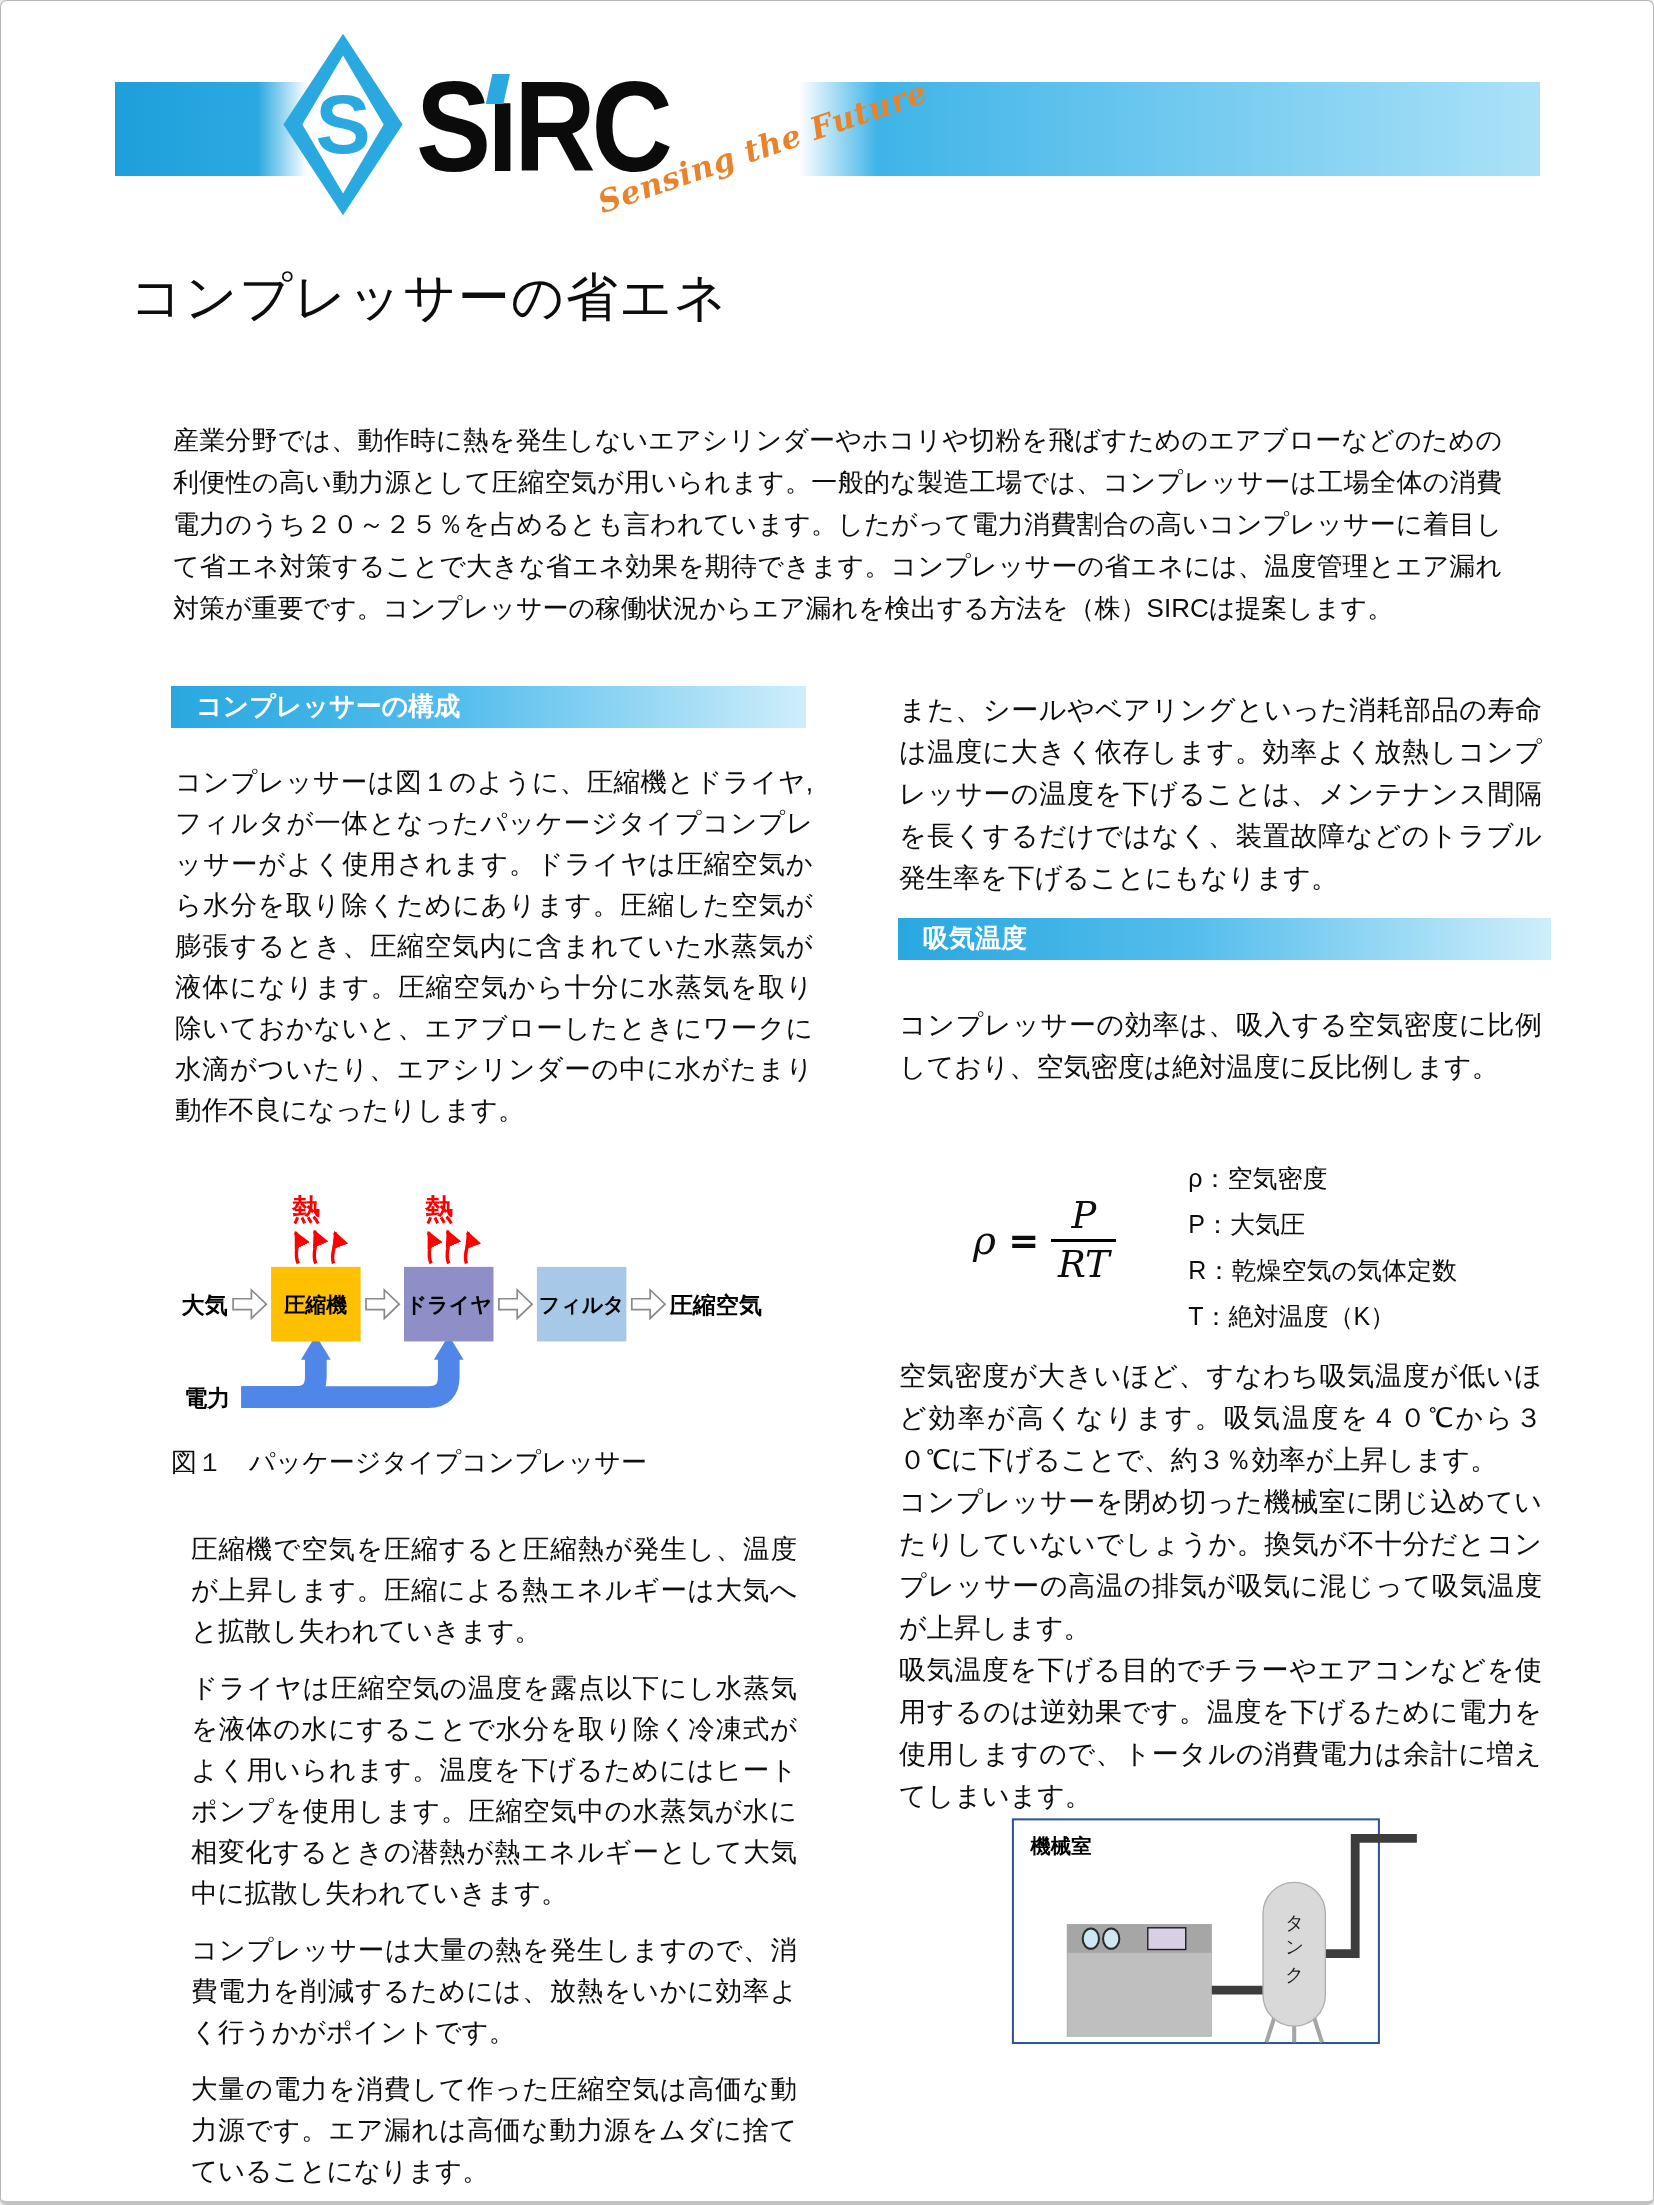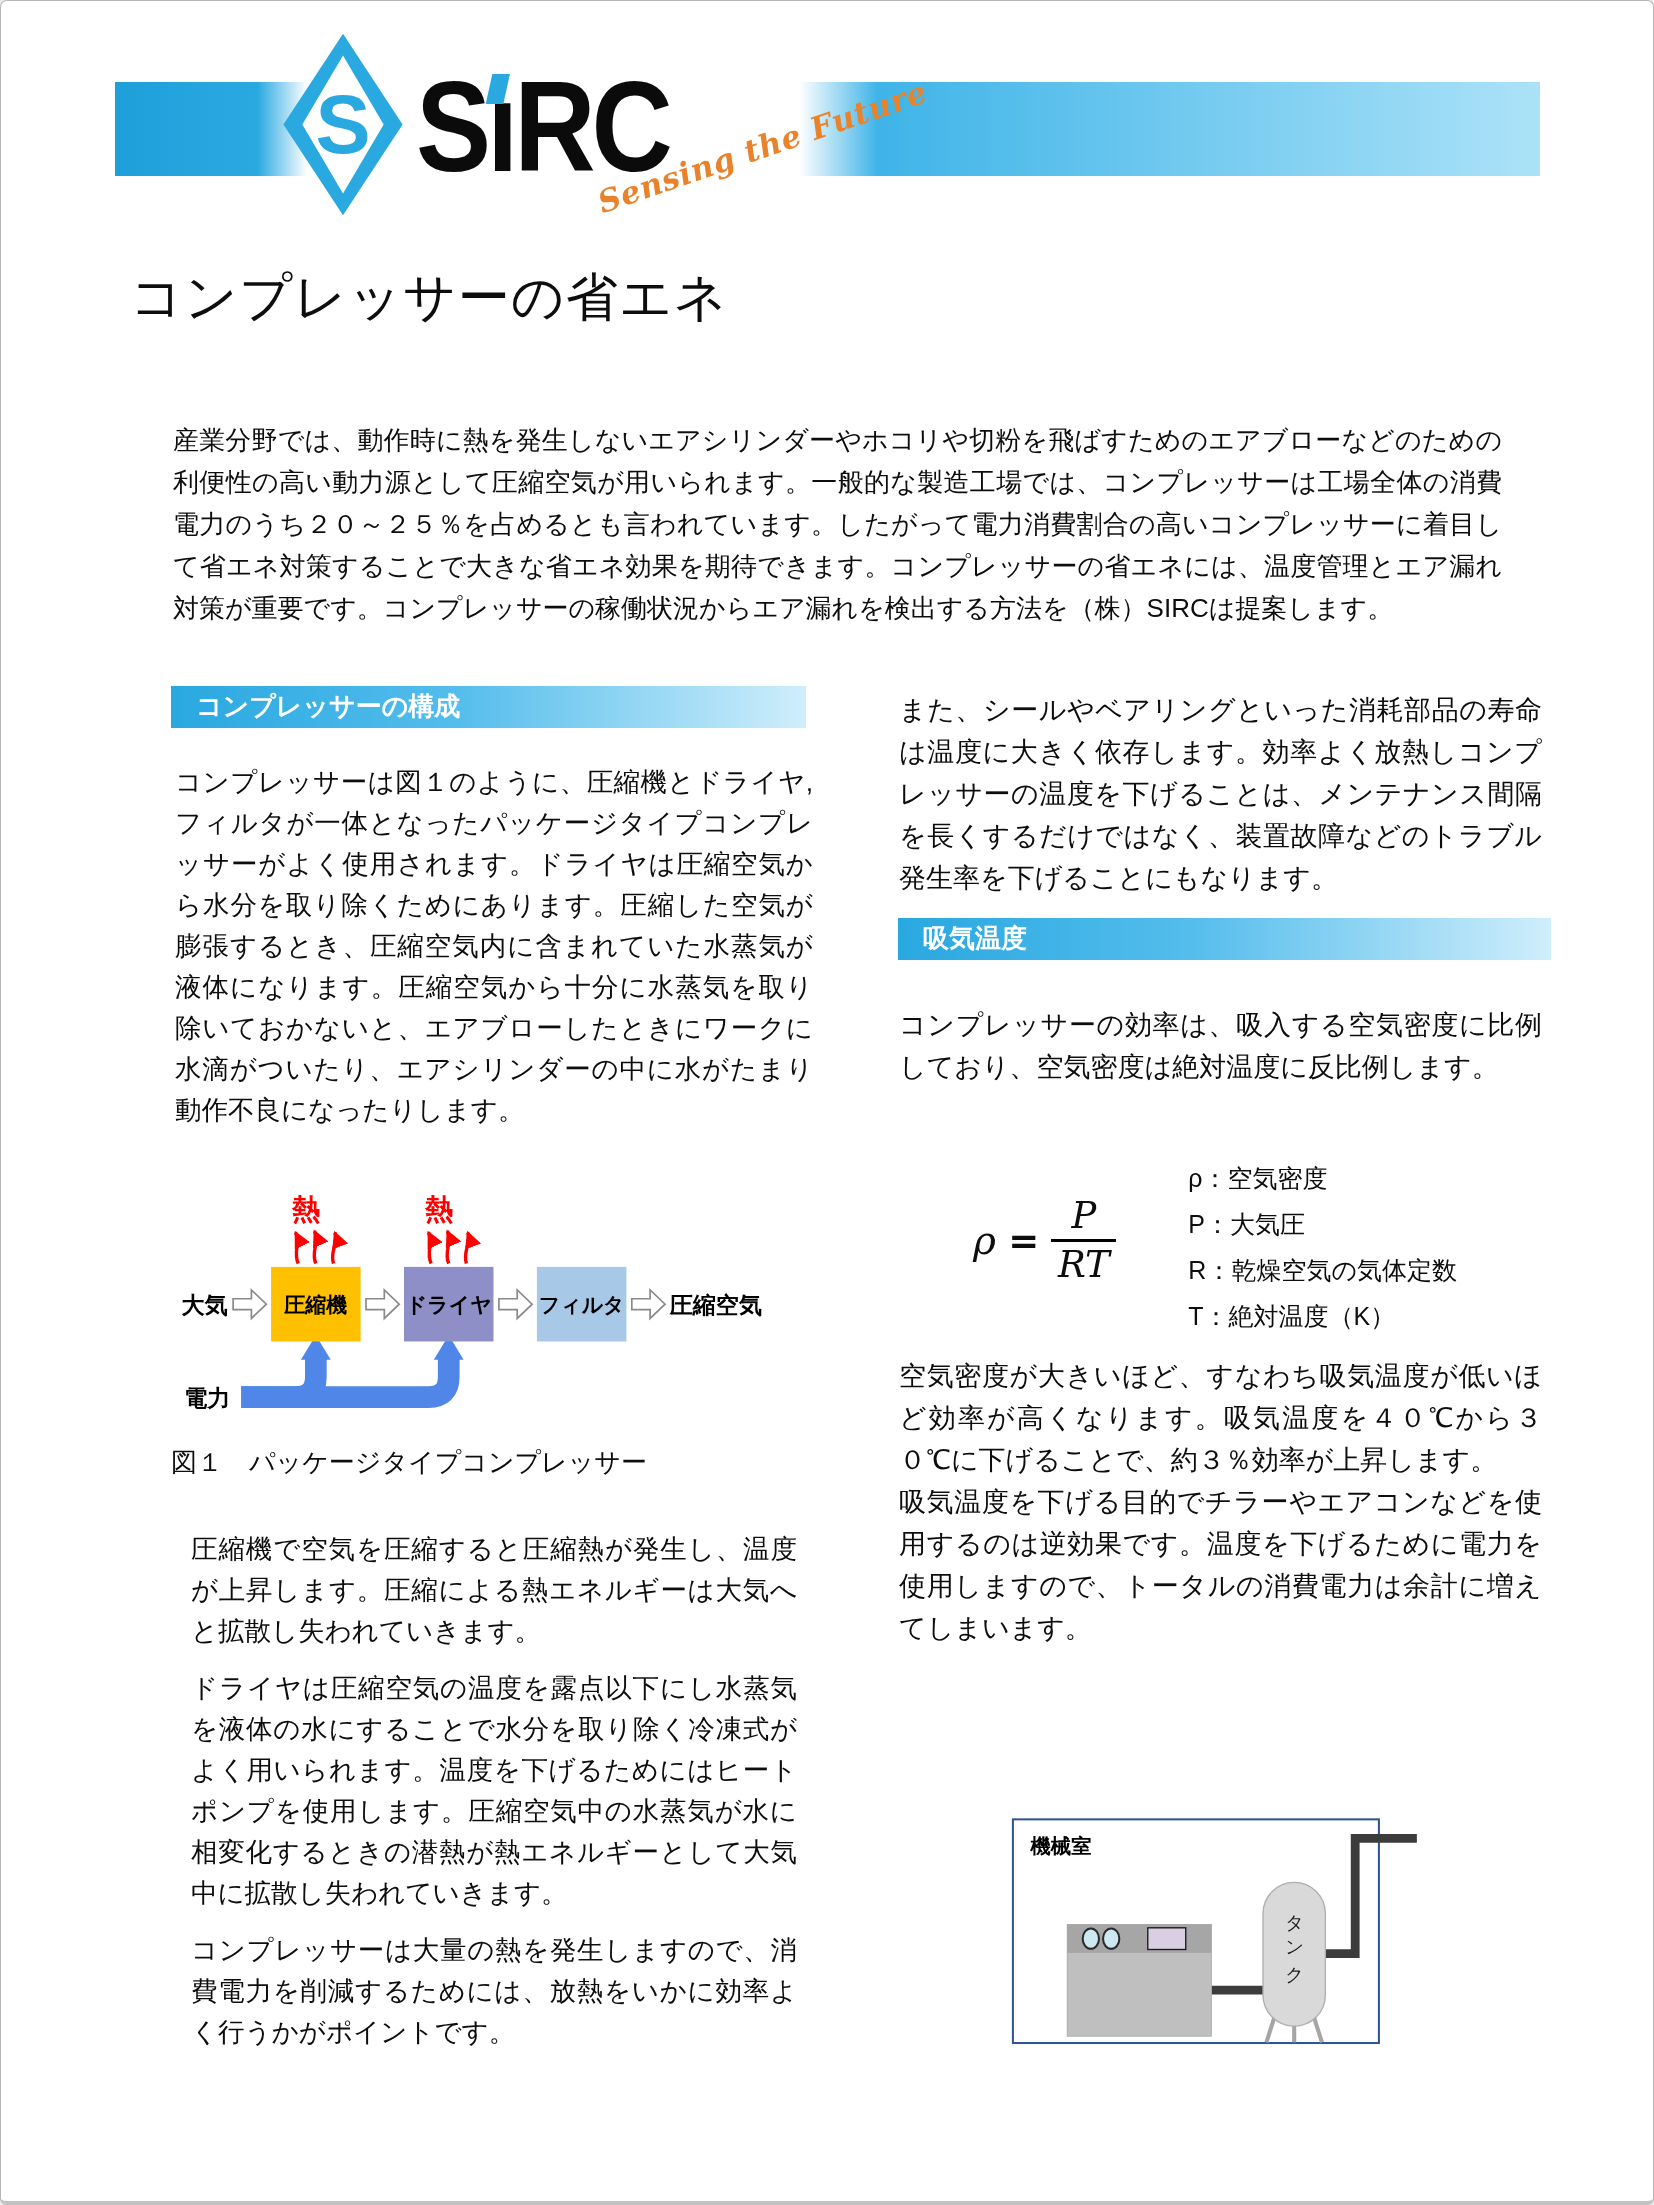--- a/index.html
+++ b/index.html
@@ -143,20 +143,21 @@
 
     <text x="12" y="370" font-size="34" font-weight="bold">電力</text>
   </svg>
 
   <div id="fig1-caption" class="abs">図１　パッケージタイプコンプレッサー</div>
 
   <div id="left-body2" class="abs body-text">
     <p>圧縮機で空気を圧縮すると圧縮熱が発生し、温度が上昇します。圧縮による熱エネルギーは大気へと拡散し失われていきます。</p>
     <p>ドライヤは圧縮空気の温度を露点以下にし水蒸気を液体の水にすることで水分を取り除く冷凍式がよく用いられます。温度を下げるためにはヒートポンプを使用します。圧縮空気中の水蒸気が水に相変化するときの潜熱が熱エネルギーとして大気中に拡散し失われていきます。</p>
     <p>コンプレッサーは大量の熱を発生しますので、消費電力を削減するためには、放熱をいかに効率よく行うかがポイントです。</p>
+    <p>大量の電力を消費して作った圧縮空気は高価な動力源です。エア漏れは高価な動力源をムダに捨てていることになります。</p>
   </div>
 
   <div id="right-body-top" class="abs body-text-r">また、シールやベアリングといった消耗部品の寿命は温度に大きく依存します。効率よく放熱しコンプレッサーの温度を下げることは、メンテナンス間隔を長くするだけではなく、装置故障などのトラブル発生率を下げることにもなります。</div>
 
   <div id="sec2-bar" class="abs sec-bar">
     <span>吸気温度</span>
   </div>
 
   <div id="right-body1" class="abs body-text-r">コンプレッサーの効率は、吸入する空気密度に比例しており、空気密度は絶対温度に反比例します。</div>
 
@@ -173,20 +174,21 @@
     <div class="legend">
       <div>ρ：空気密度</div>
       <div>P：大気圧</div>
       <div>R：乾燥空気の気体定数</div>
       <div>T：絶対温度（K）</div>
     </div>
   </div>
 
   <div id="right-body2" class="abs body-text-r">
     <p>空気密度が大きいほど、すなわち吸気温度が低いほど効率が高くなります。吸気温度を４０℃から３０℃に下げることで、約３％効率が上昇します。</p>
+    <p>コンプレッサーを閉め切った機械室に閉じ込めていたりしていないでしょうか。換気が不十分だとコンプレッサーの高温の排気が吸気に混じって吸気温度が上昇します。</p>
     <p>吸気温度を下げる目的でチラーやエアコンなどを使用するのは逆効果です。温度を下げるために電力を使用しますので、トータルの消費電力は余計に増えてしまいます。</p>
   </div>
 
   <svg id="fig2" class="abs" width="427" height="241" viewBox="0 0 630 355">
     <rect x="22" y="15" width="540" height="330" fill="#ffffff" stroke="#2F5496" stroke-width="3"></rect>
     <text x="48" y="64" font-size="30" font-weight="bold">機械室</text>
 
     <g stroke="#3C3C3C" stroke-width="13" fill="none">
       <path d="M315 267 H 400"></path>
       <path d="M478 213 H 527 V 43 H 618"></path>

